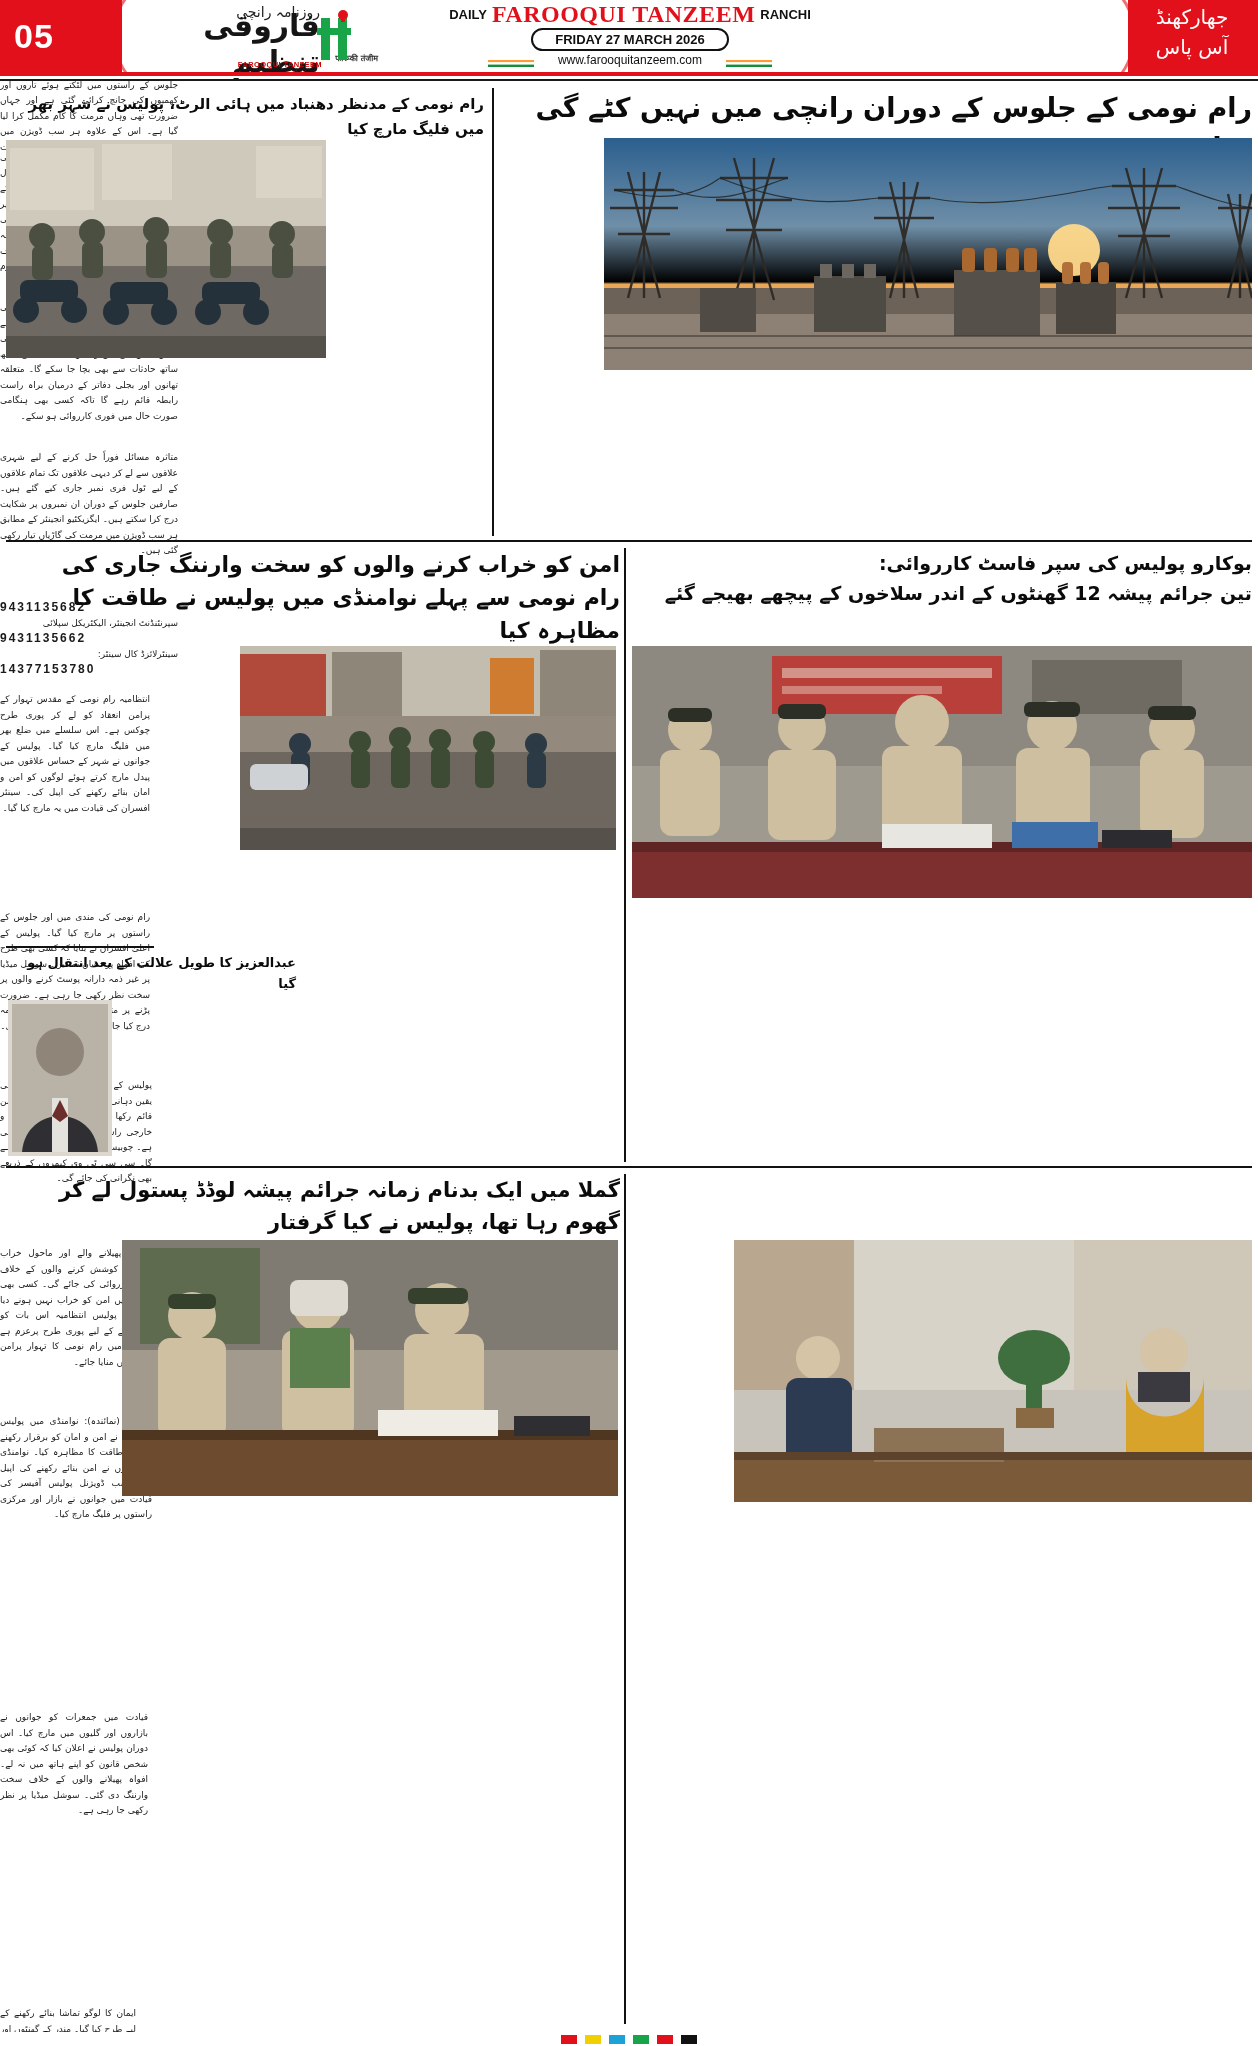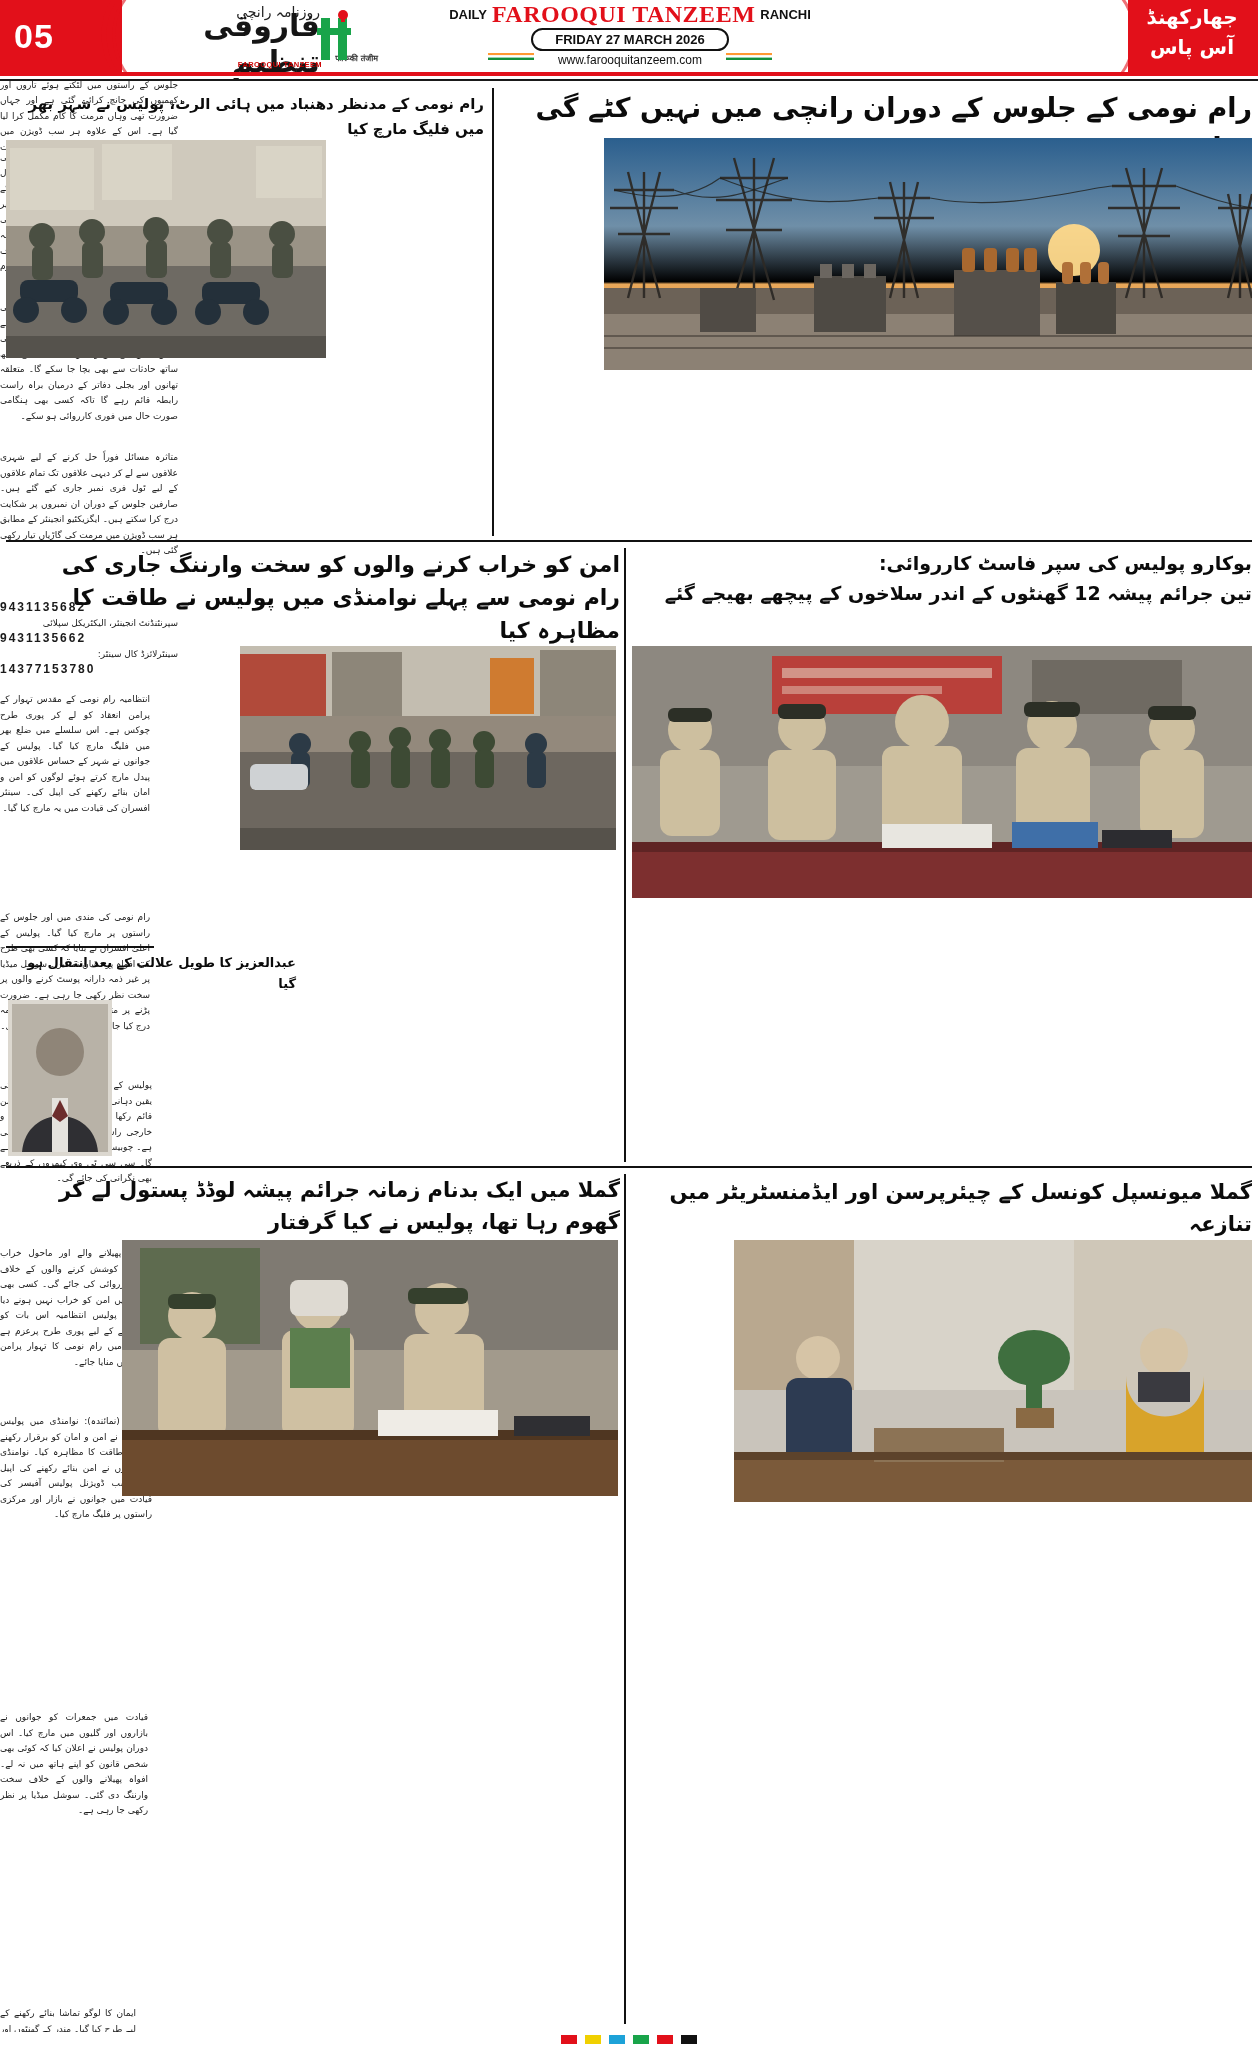--- a/index.html
+++ b/index.html
@@ -13,21 +13,21 @@
 
   
   .masthead{ position:absolute; left:0; top:0; width:1258px; height:72px; background:#fff; }
   .mh-red-left{ position:absolute; left:0; top:0; width:122px; height:72px; background:#e2101a; }
   .pageno{ position:absolute; left:14px; top:14px; color:#fff; font-family:"Liberation Sans",sans-serif;
            font-weight:bold; font-size:34px; letter-spacing:1px; line-height:44px; }
   .mh-swoosh{ position:absolute; left:86px; top:-4px; width:60px; height:80px; }
   .mh-swoosh2{ position:absolute; right:96px; top:-4px; width:60px; height:80px; }
   .mh-red-right{ position:absolute; right:0; top:0; width:130px; height:72px; background:#e2101a; }
   .jh-ur{ position:absolute; right:6px; top:2px; width:120px; text-align:center; color:#fff;
-          font-family:"DejaVu Sans",sans-serif; font-weight:bold; font-size:20px; line-height:30px;
+          font-family:"DejaVu Sans",sans-serif; font-weight:normal; font-size:20px; line-height:30px;
           direction:rtl; }
   .jh-ur span{ display:block; }
 
   .logo-block{ position:absolute; left:128px; top:4px; width:250px; height:66px; }
   .logo-ur{ position:absolute; right:58px; top:4px; direction:rtl; font-family:"DejaVu Sans",sans-serif;
             font-weight:bold; font-size:30px; color:#151515; line-height:36px; letter-spacing:-1px;}
   .logo-tiny{ position:absolute; right:58px; top:0px; direction:rtl; font-family:"DejaVu Sans",sans-serif;
               font-size:14px; color:#222; }
   .logo-en{ position:absolute; right:56px; bottom:1px; font-family:"Liberation Sans",sans-serif;
             font-size:7.5px; font-weight:bold; color:#c00; letter-spacing:.4px; }
@@ -37,21 +37,21 @@
 
   .center-head{ position:absolute; left:420px; top:3px; width:420px; text-align:center; }
   .ch-line1{ font-family:"Liberation Sans",sans-serif; font-size:13px; font-weight:bold; color:#111;
              display:flex; align-items:center; justify-content:center; gap:5px; height:22px; }
   .ch-big{ font-family:"Liberation Serif",serif; font-weight:bold; font-size:24px; color:#e2101a;
            letter-spacing:.5px; line-height:24px; }
   .ch-date{ margin:3px auto 0; display:inline-block; border:2px solid #111; border-radius:13px;
             padding:2px 22px; font-family:"Liberation Sans",sans-serif; font-weight:bold; font-size:13px;
             color:#111; background:#fff; }
   .ch-url{ margin-top:2px; font-family:"Liberation Sans",sans-serif; font-size:12px; color:#111;
-           display:flex; align-items:flex-start; justify-content:center; gap:24px; }
+           display:flex; align-items:flex-end; justify-content:center; gap:24px; }
   .tri{ width:46px; height:7px; }
 
   .mh-rule{ position:absolute; left:0; top:72px; width:1258px; height:6px;
             background:linear-gradient(#e2101a 0 60%, #ffffff 60% 100%); }
   .mh-rule2{ position:absolute; left:0; top:79px; width:1258px; height:2px; background:#1a1a1a; }
 
   
   .hl{ direction:rtl; text-align:right; font-family:"DejaVu Sans",sans-serif; color:#0b0b0b;
        font-weight:bold; }
   .col{ direction:rtl; text-align:justify; font-family:"DejaVu Sans",sans-serif;
@@ -373,21 +373,20 @@
       <rect x="250" y="178" width="110" height="24" fill="#e8e6e0"></rect>
       <rect x="380" y="176" width="86" height="26" fill="#3f6fa8"></rect>
       <rect x="470" y="184" width="70" height="18" fill="#2c2c30"></rect>
     </svg>
   </div>
 
   <div class="rule-h" style="left:6px; top:1166px; width:1246px;"></div>
 
   <div class="hl" style="position:absolute; left:6px; top:1174px; width:614px; font-size:21px; line-height:32px;">گملا میں ایک بدنام زمانہ جرائم پیشہ لوڈڈ پستول لے کر گھوم رہا تھا، پولیس نے کیا گرفتار</div>
 
-  <div class="hl" style="position:absolute; left:632px; top:1176px; width:620px; font-size:21px; line-height:32px;">گملا میونسپل کونسل کے چیئرپرسن اور ایڈمنسٹریٹر میں تنازعہ</div>
 
   <div class="rule-v" style="left:624px; top:1174px; height:850px;"></div>
 
   <div class="photo" style="left:122px; top:1240px; width:496px; height:256px;">
     <svg width="496" height="256" viewBox="0 0 496 256" preserveAspectRatio="none">
       <rect width="496" height="256" fill="#a29a8c"></rect>
       <rect width="496" height="110" fill="#7f7a72"></rect>
       <rect x="18" y="8" width="120" height="96" fill="#5e6b4f"></rect>
       <g fill="#cfc0a2">
         <circle cx="70" cy="76" r="24"></circle>

